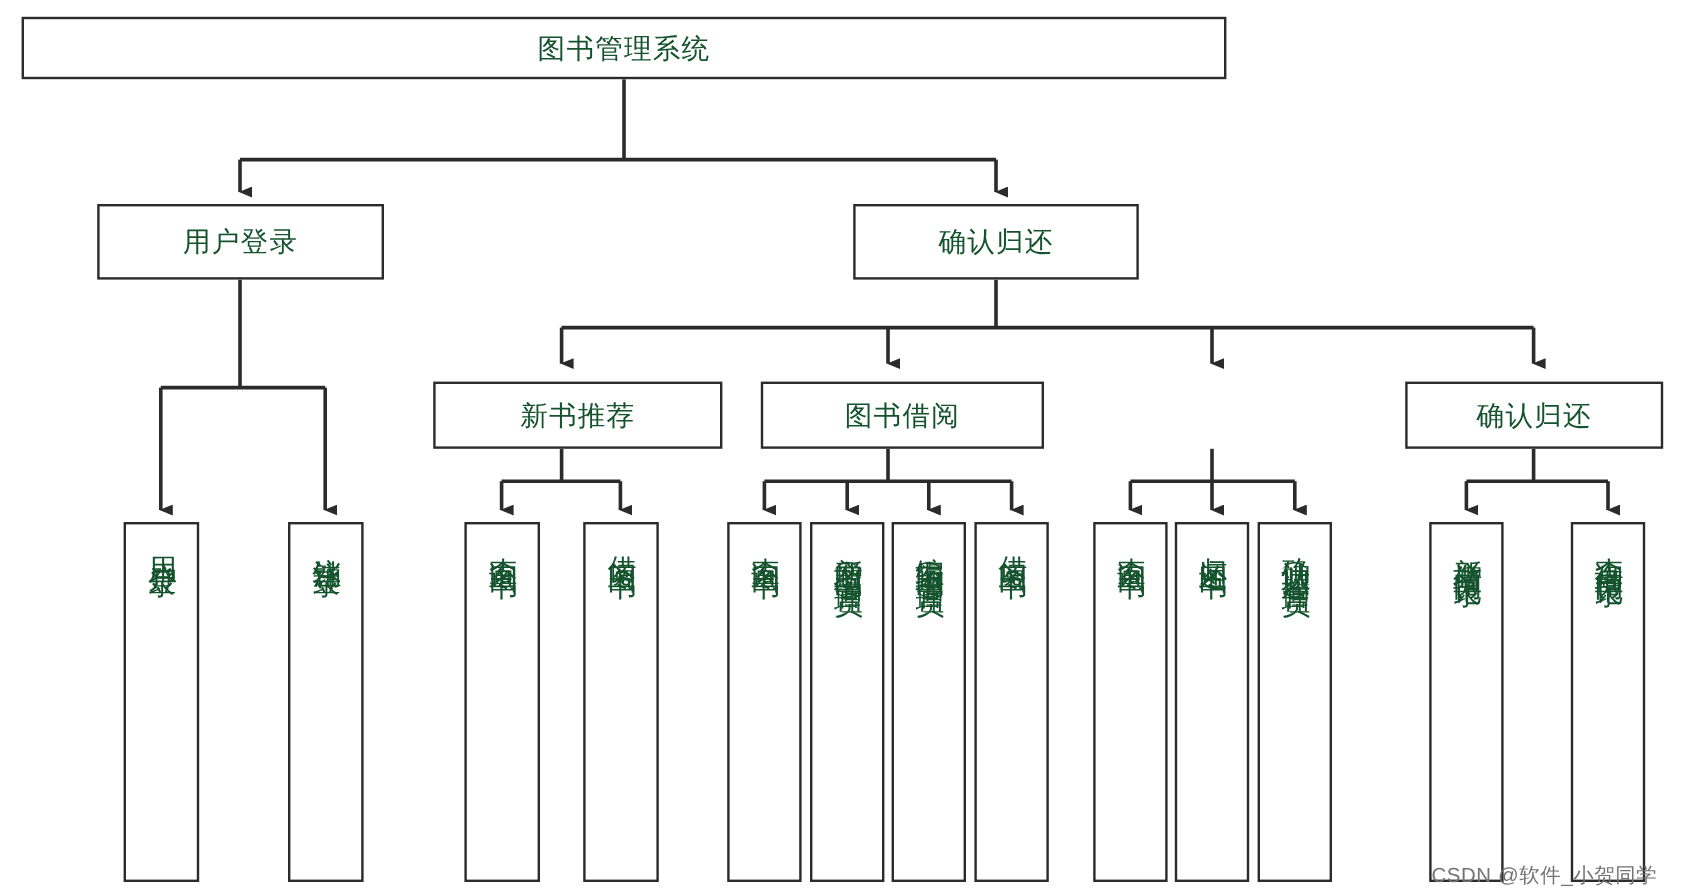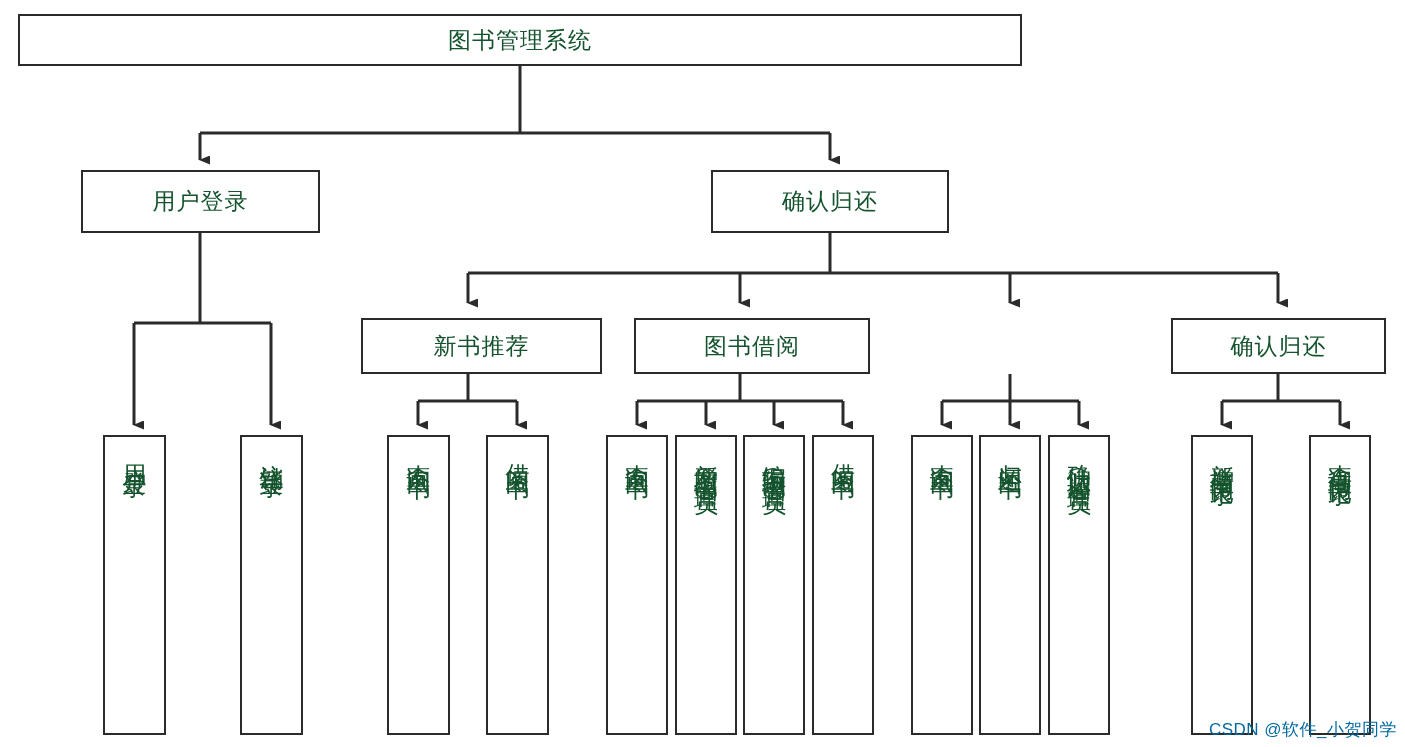--- a/index.html
+++ b/index.html
@@ -49,24 +49,24 @@
   .node.vert .lbl{
     writing-mode:vertical-rl;
     text-orientation:upright;
     font-size:24px;
     line-height:1.0;
     letter-spacing:4px;
     white-space:pre;
   }
   #watermark{
     position:absolute;
-    right:8px;
+    right:24px;
     bottom:6px;
     font-size:17px;
-    color:#0369a1;
+    color:#737373;
     letter-spacing:0.5px;
     z-index:9;
     white-space:nowrap;
   }
 </style>
 </head>
 <body>
 
 <div id="canvas">
 

